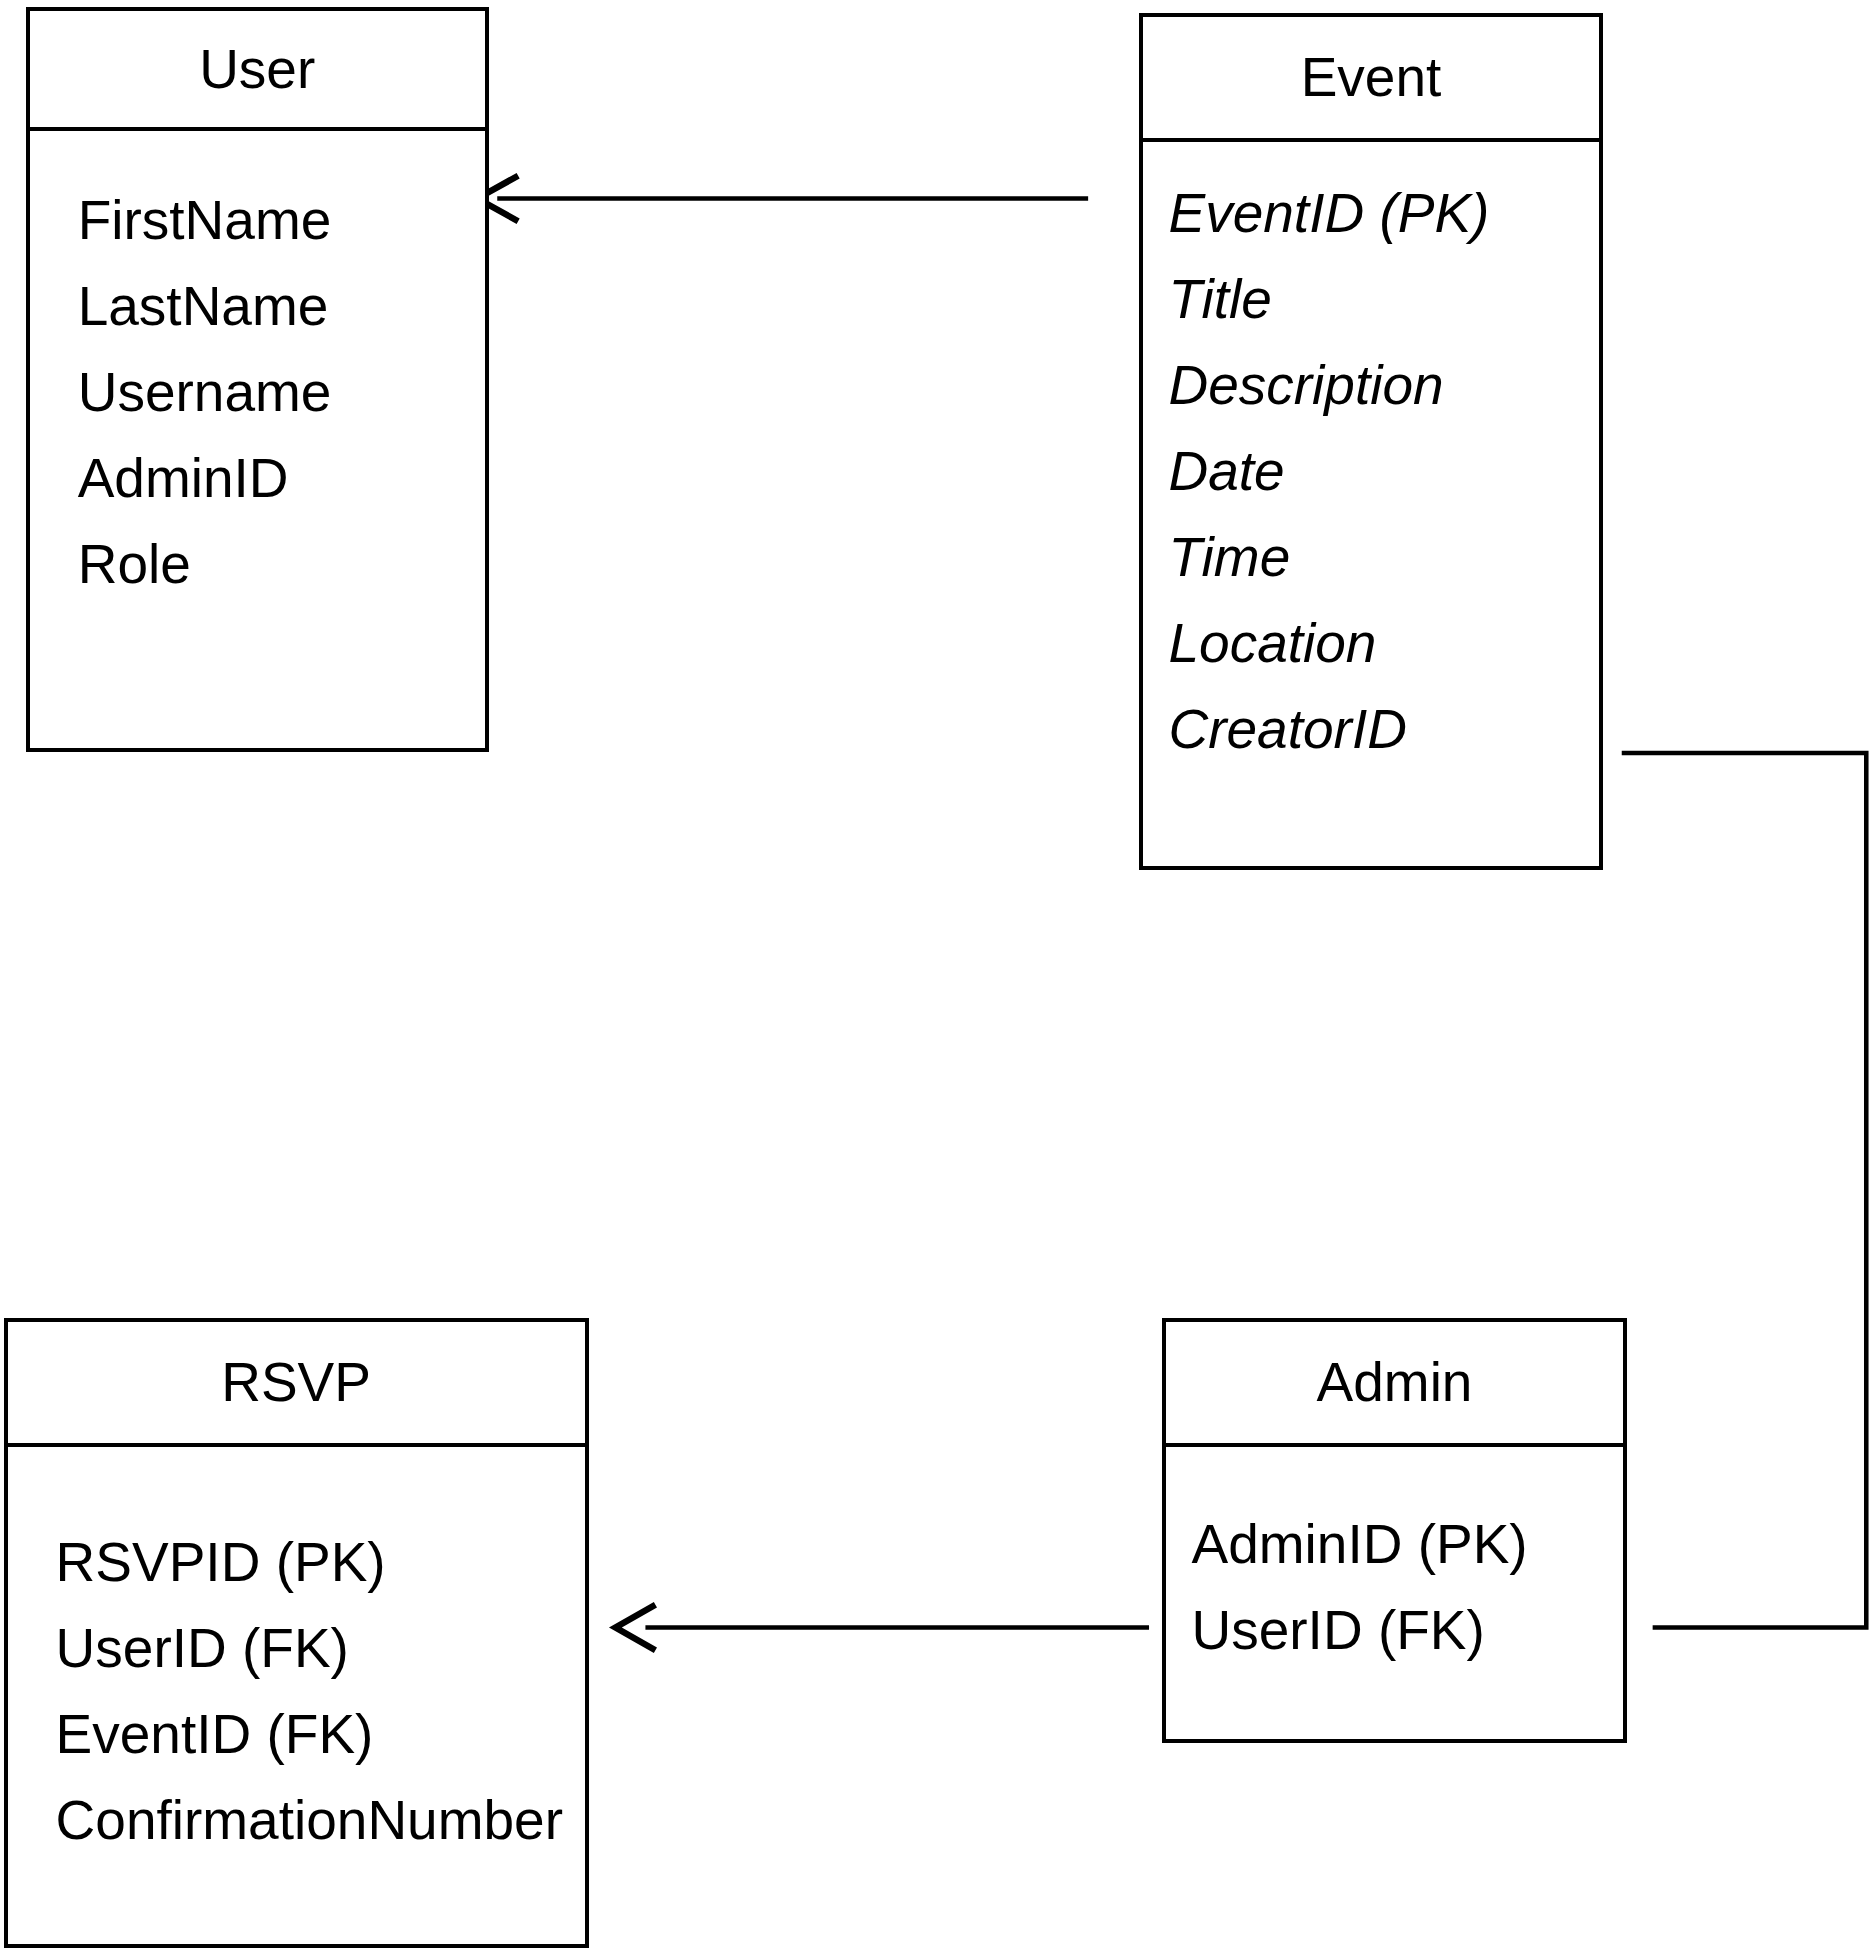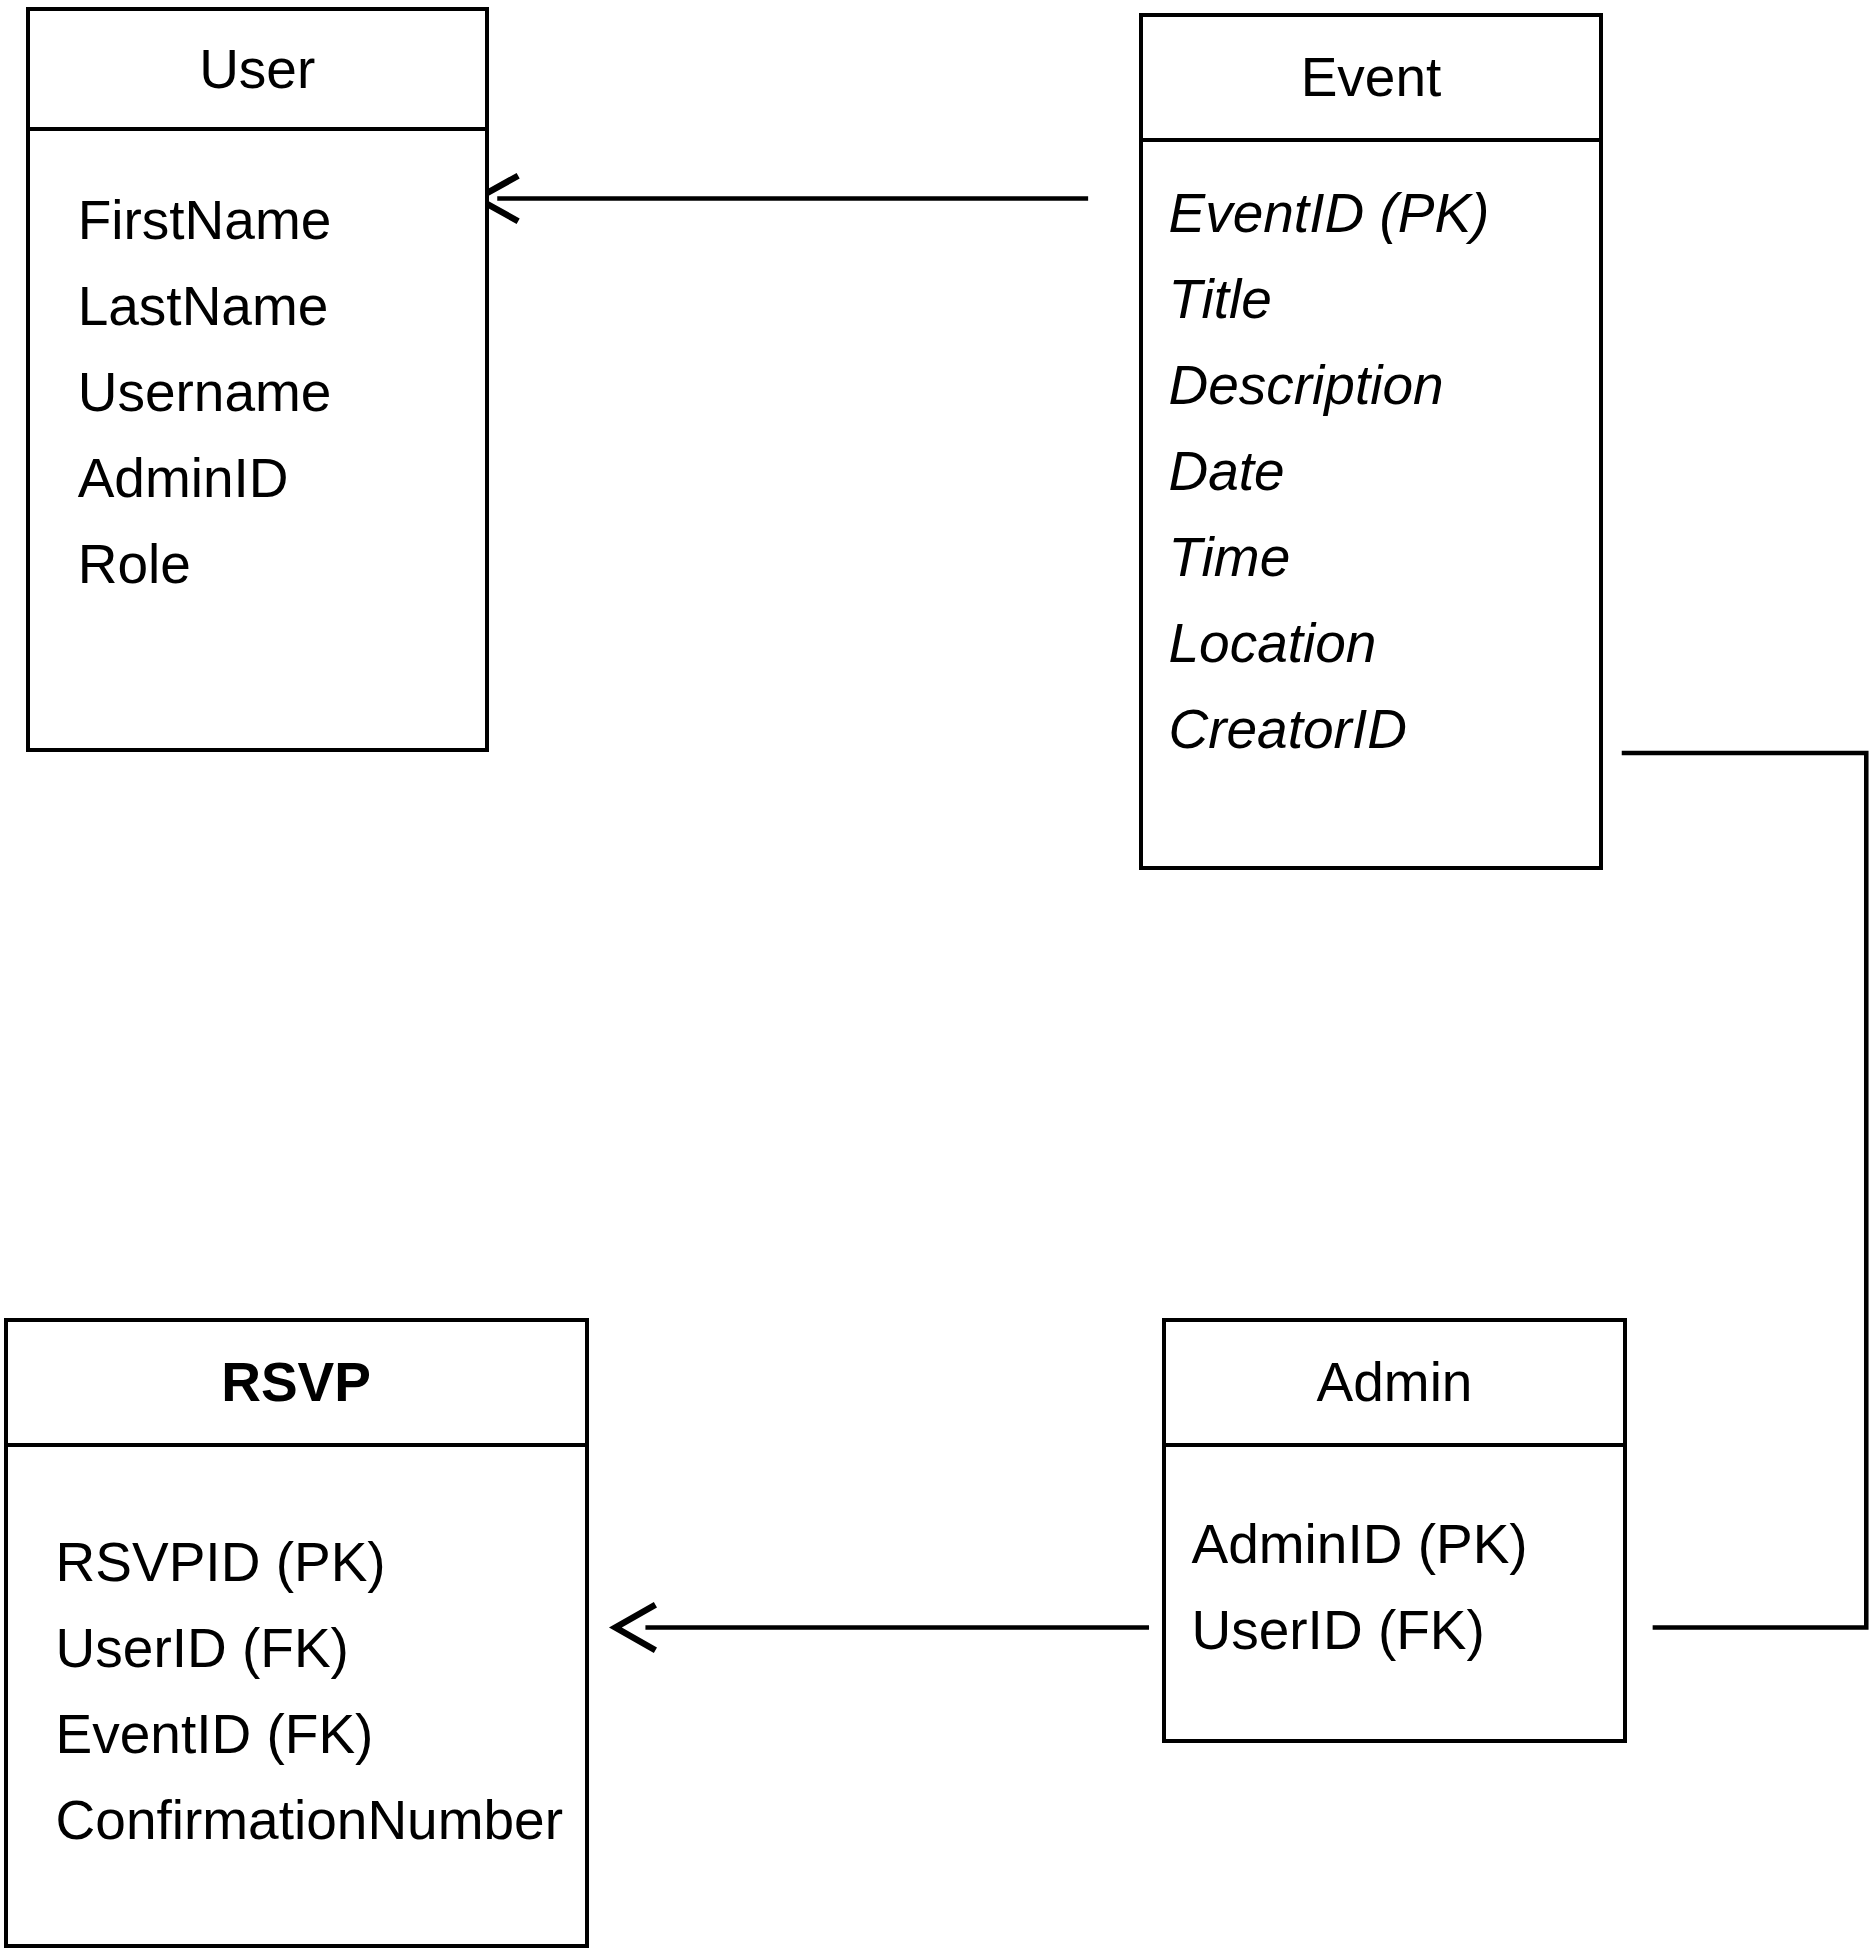--- a/index.html
+++ b/index.html
@@ -58,21 +58,21 @@
   
   .entity-user   { left: 2.7px;    top: 7.3px;    width: 463px; height: 745px; margin-left: 23px; }
   .entity-user .entity-header   { height: 120px; }
   .entity-user .entity-fields   { top: 166px; left: 48px; }
   
   .entity-event  { left: 1139px; top: 12.7px;   width: 464px; height: 857px; }
   .entity-event .entity-header  { height: 125px; }
   .entity-event .entity-fields  { top: 153px; left: 25.5px; font-style: italic; }
   
   .entity-rsvp   { left: 3.6px;    top: 1318px; width: 585px; height: 630px; }
-  .entity-rsvp .entity-header   { height: 125px; font-weight: bold; }
+  .entity-rsvp .entity-header   { height: 125px; }
   .entity-rsvp .entity-fields   { top: 197px; left: 48px; }
   
   .entity-admin  { left: 1162px; top: 1318px; width: 465px; height: 425px; }
   .entity-admin .entity-header  { height: 125px; }
   .entity-admin .entity-fields  { top: 179px; left: 25.5px; }
 </style>
 </head>
 <body>
 
 <div class="canvas">

